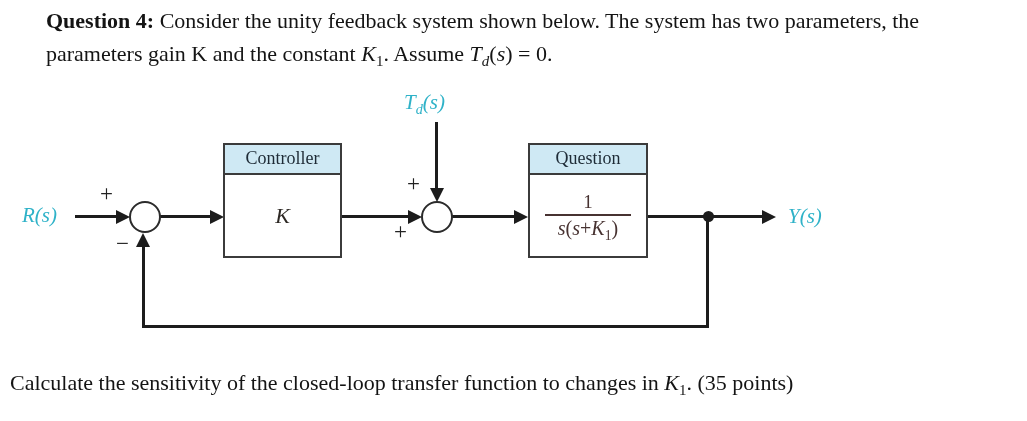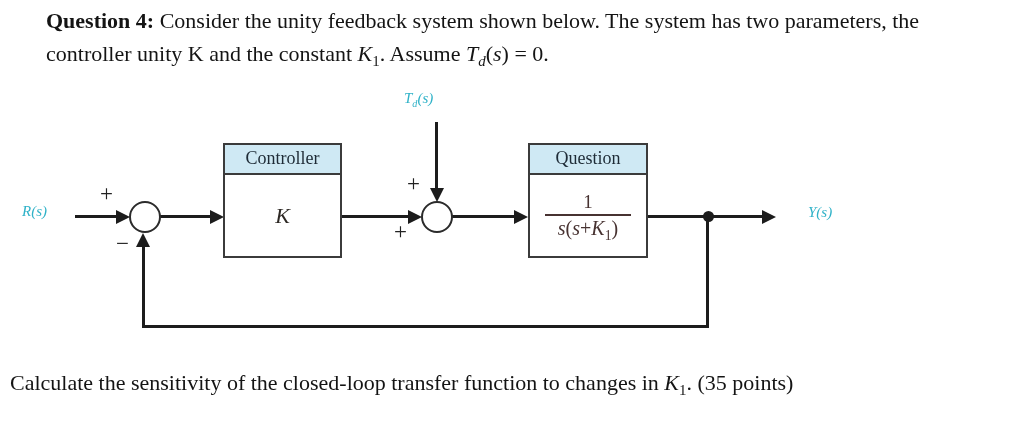--- a/index.html
+++ b/index.html
@@ -33,30 +33,30 @@
   .block .hdr{height:28px;background:#cfe9f4;border-bottom:2px solid #3b3b3b;
     text-align:center;line-height:27px;font-size:18px;color:#1e2b36;}
   .block .body{height:81px;display:flex;align-items:center;justify-content:center;}
   .gain{font-style:italic;font-size:22px;color:#2d2824;}
 
   .fraction{display:flex;flex-direction:column;align-items:center;color:#473231;}
   .fraction .num{font-size:19px;line-height:20px;}
   .fraction .bar{width:86px;border-top:2px solid #473231;margin:2px 0 1px 0;}
   .fraction .den{font-size:20px;line-height:22px;}
 
-  .siglabel{position:absolute;font-size:15px;color:#2fb2c8;}
+  .siglabel{position:absolute;font-size:21px;color:#2fb2c8;}
 </style>
 </head>
 <body>
 
 <div class="page">
 
   <div class="para rich" style="left:10px;top:4px;width:1012px;margin-left:36px;">
     <div><span style="font-weight: bold;">Question 4: </span><span>Consider the unity feedback system shown below. The system has two parameters, the</span></div>
-    <div><span>controller unity K and the constant </span><span style="font-style: italic;">K</span><sub>1</sub><span>. Assume </span><span style="font-style: italic;">T</span><sub style="font-style: italic;">d</sub><span>(</span><span style="font-style: italic;">s</span><span>) = 0.</span></div>
+    <div><span>parameters gain K and the constant </span><span style="font-style: italic;">K</span><sub>1</sub><span>. Assume </span><span style="font-style: italic;">T</span><sub style="font-style: italic;">d</sub><span>(</span><span style="font-style: italic;">s</span><span>) = 0.</span></div>
   </div>
 
   <div>
 
     <div class="siglabel rich" style="left:22px;top:203px;"><span style="font-style: italic;">R</span><span style="font-style: italic;">(s)</span></div>
 
     <div class="hline" style="left:75px;top:215px;width:42px;"></div>
     <div class="arrow-right" style="left:116px;top:210px;"></div>
 
     <div class="sign" style="left:100px;top:182px;">+</div>
@@ -94,21 +94,21 @@
           <div class="num">1</div>
           <div class="bar"></div>
           <div class="den rich"><span style="font-style: italic;">s</span><span>(</span><span style="font-style: italic;">s</span><span>+</span><span style="font-style: italic;">K</span><sub>1</sub><span>)</span></div>
         </div>
       </div>
     </div>
 
     <div class="hline" style="left:648px;top:215px;width:114px;"></div>
     <div class="dot" style="left:703px;top:211px;"></div>
     <div class="arrow-right" style="left:762px;top:210px;"></div>
-    <div class="siglabel rich" style="left:788px;top:204px;margin-left:20px;"><span style="font-style: italic;">Y</span><span style="font-style: italic;">(s)</span></div>
+    <div class="siglabel rich" style="left:788px;top:204px;"><span style="font-style: italic;">Y</span><span style="font-style: italic;">(s)</span></div>
 
     <div class="vline" style="left:706px;top:217px;height:111px;"></div>
     <div class="hline" style="left:142px;top:325px;width:567px;"></div>
     <div class="vline" style="left:142px;top:246px;height:82px;"></div>
     <div class="arrow-up" style="left:136px;top:233px;"></div>
 
   </div>
 
   <div class="para rich" style="left:10px;top:366px;width:1012px;"><span>Calculate the sensitivity of the closed-loop transfer function to changes in </span><span style="font-style: italic;">K</span><sub>1</sub><span>. (35 points)</span></div>
 

